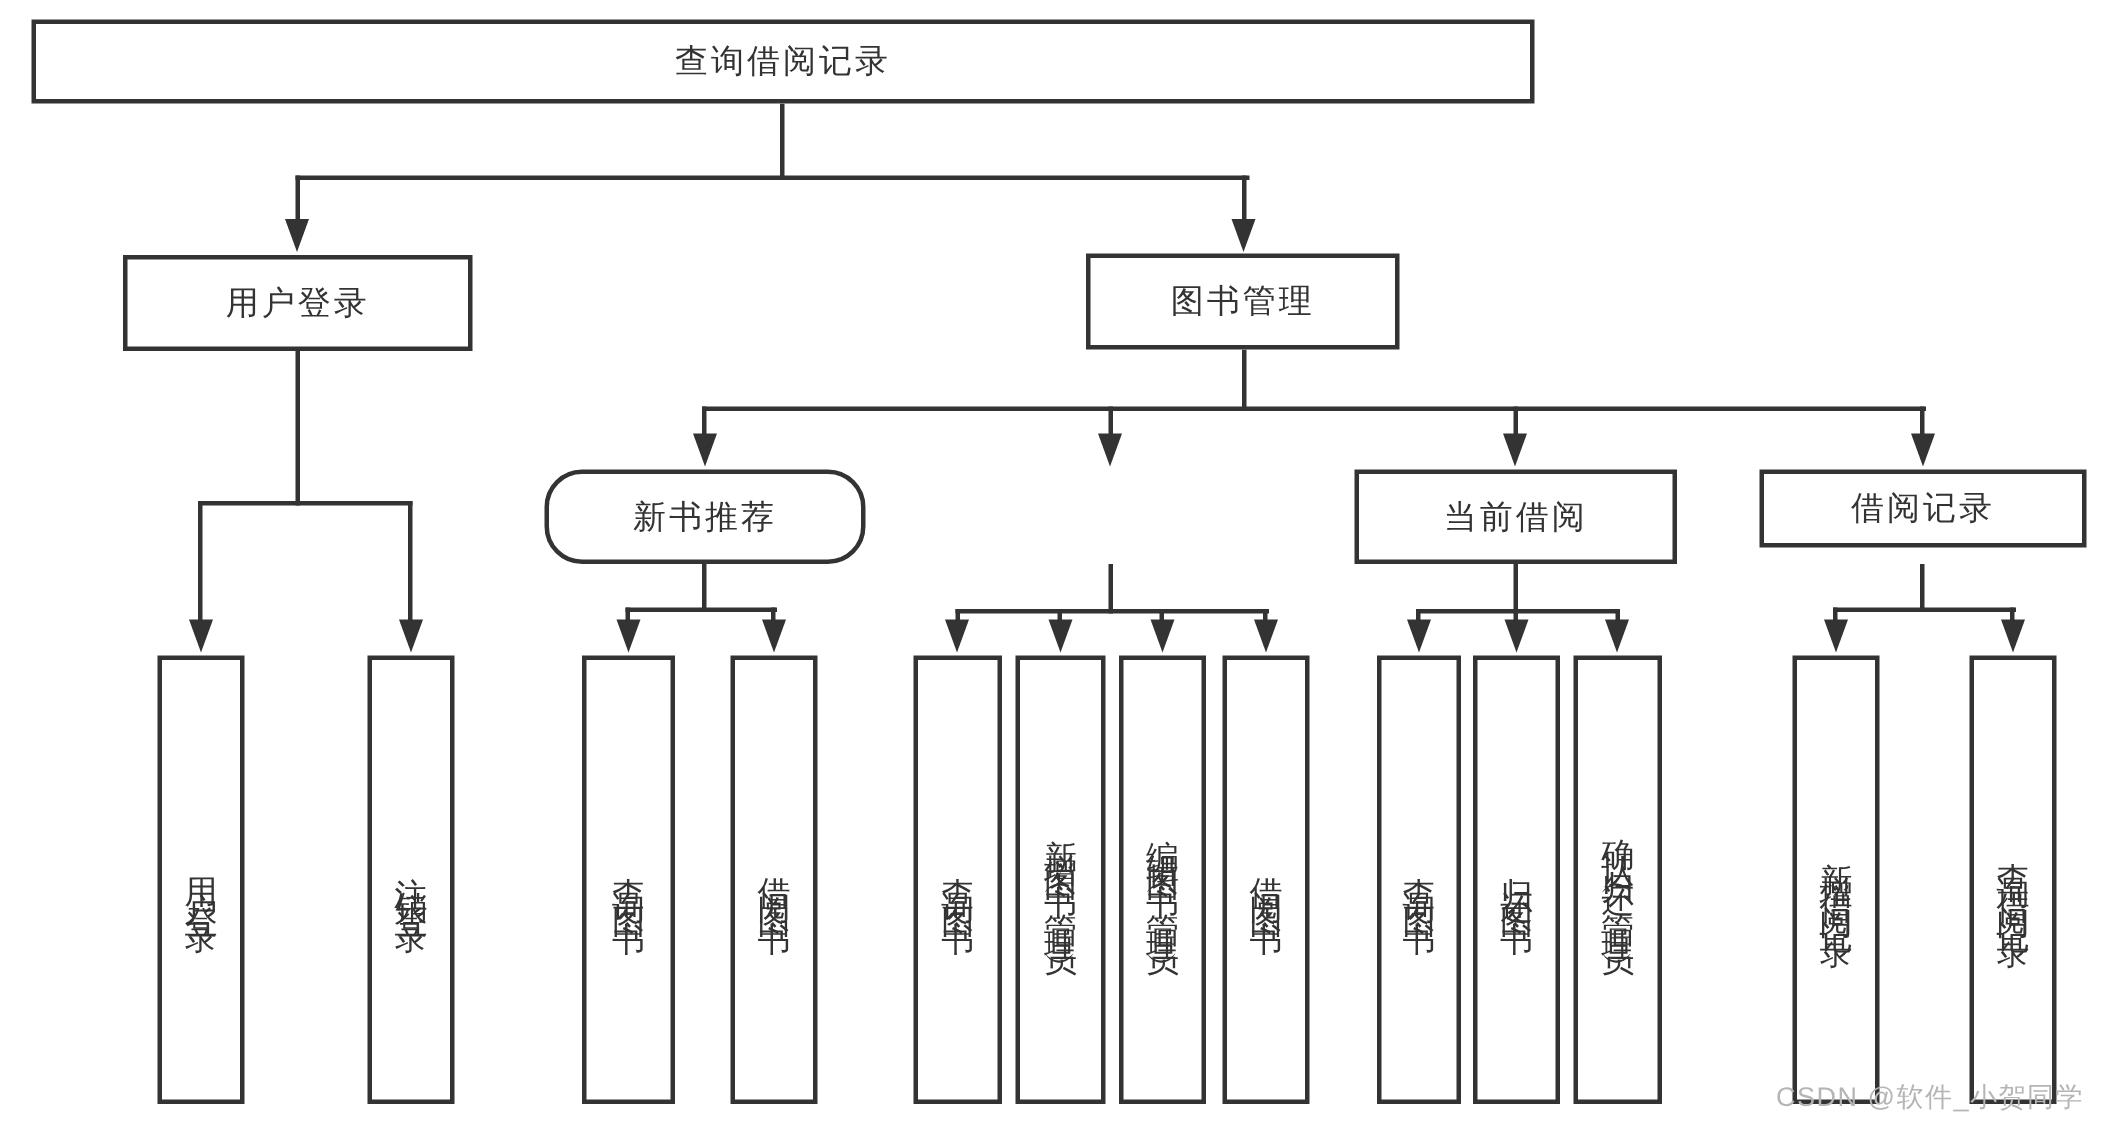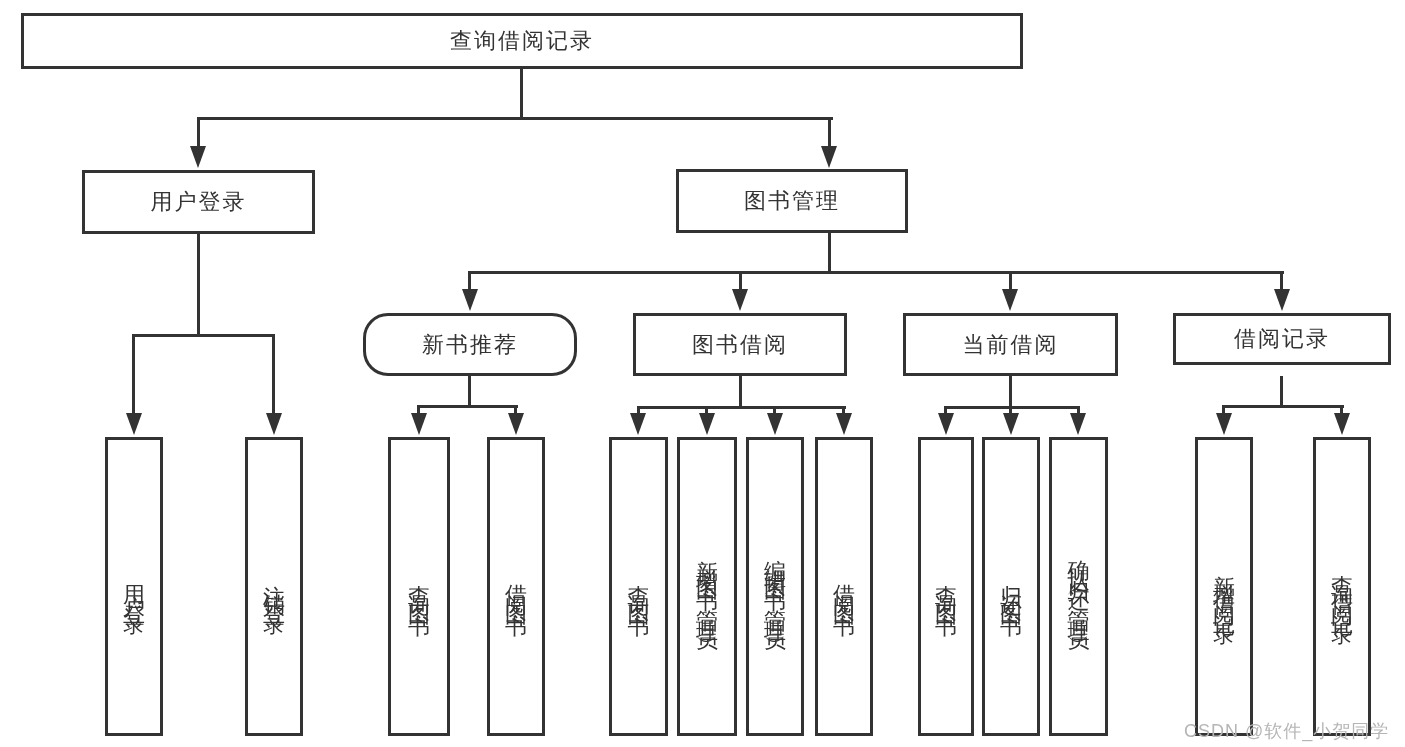--- a/index.html
+++ b/index.html
@@ -88,24 +88,23 @@
   <div class="vline" style="left:1280px;top:376px;height:32px;"></div>
   <div class="hline" style="left:1222px;top:405px;width:122px;"></div>
   <div class="vline" style="left:1222px;top:405px;height:12px;"></div>
   <div class="arrowhead" style="left:1216px;top:413px;"></div>
   <div class="vline" style="left:1340px;top:405px;height:12px;"></div>
   <div class="arrowhead" style="left:1334px;top:413px;"></div>
 
   <div class="box h" style="left:21px;top:13px;width:1002px;height:56px;">查询借阅记录</div>
 
   <div class="box h" style="left:82px;top:170px;width:233px;height:64px;">用户登录</div>
-  <div class="box h" style="left:676px;top:169px;width:232px;height:64px;">图书管理</div>
+  <div class="box h" style="left:724px;top:169px;width:209px;height:64px;">图书管理</div>
 
   <div class="box h" style="left:363px;top:313px;width:214px;height:63px;border-radius:25px;">新书推荐</div>
-  <div class="box h" style="left:633px;top:313px;width:214px;height:63px;">图书借阅</div>
   <div class="box h" style="left:903px;top:313px;width:215px;height:63px;">当前借阅</div>
   <div class="box h" style="left:1173px;top:313px;width:218px;height:52px;">借阅记录</div>
 
   <div class="box v" style="left:105px;top:437px;width:58px;height:299px;">用户登录</div>
   <div class="box v" style="left:245px;top:437px;width:58px;height:299px;">注销登录</div>
 
   <div class="box v" style="left:388px;top:437px;width:62px;height:299px;">查询图书</div>
   <div class="box v" style="left:487px;top:437px;width:58px;height:299px;">借阅图书</div>
 
   <div class="box v" style="left:609px;top:437px;width:59px;height:299px;">查询图书</div>

